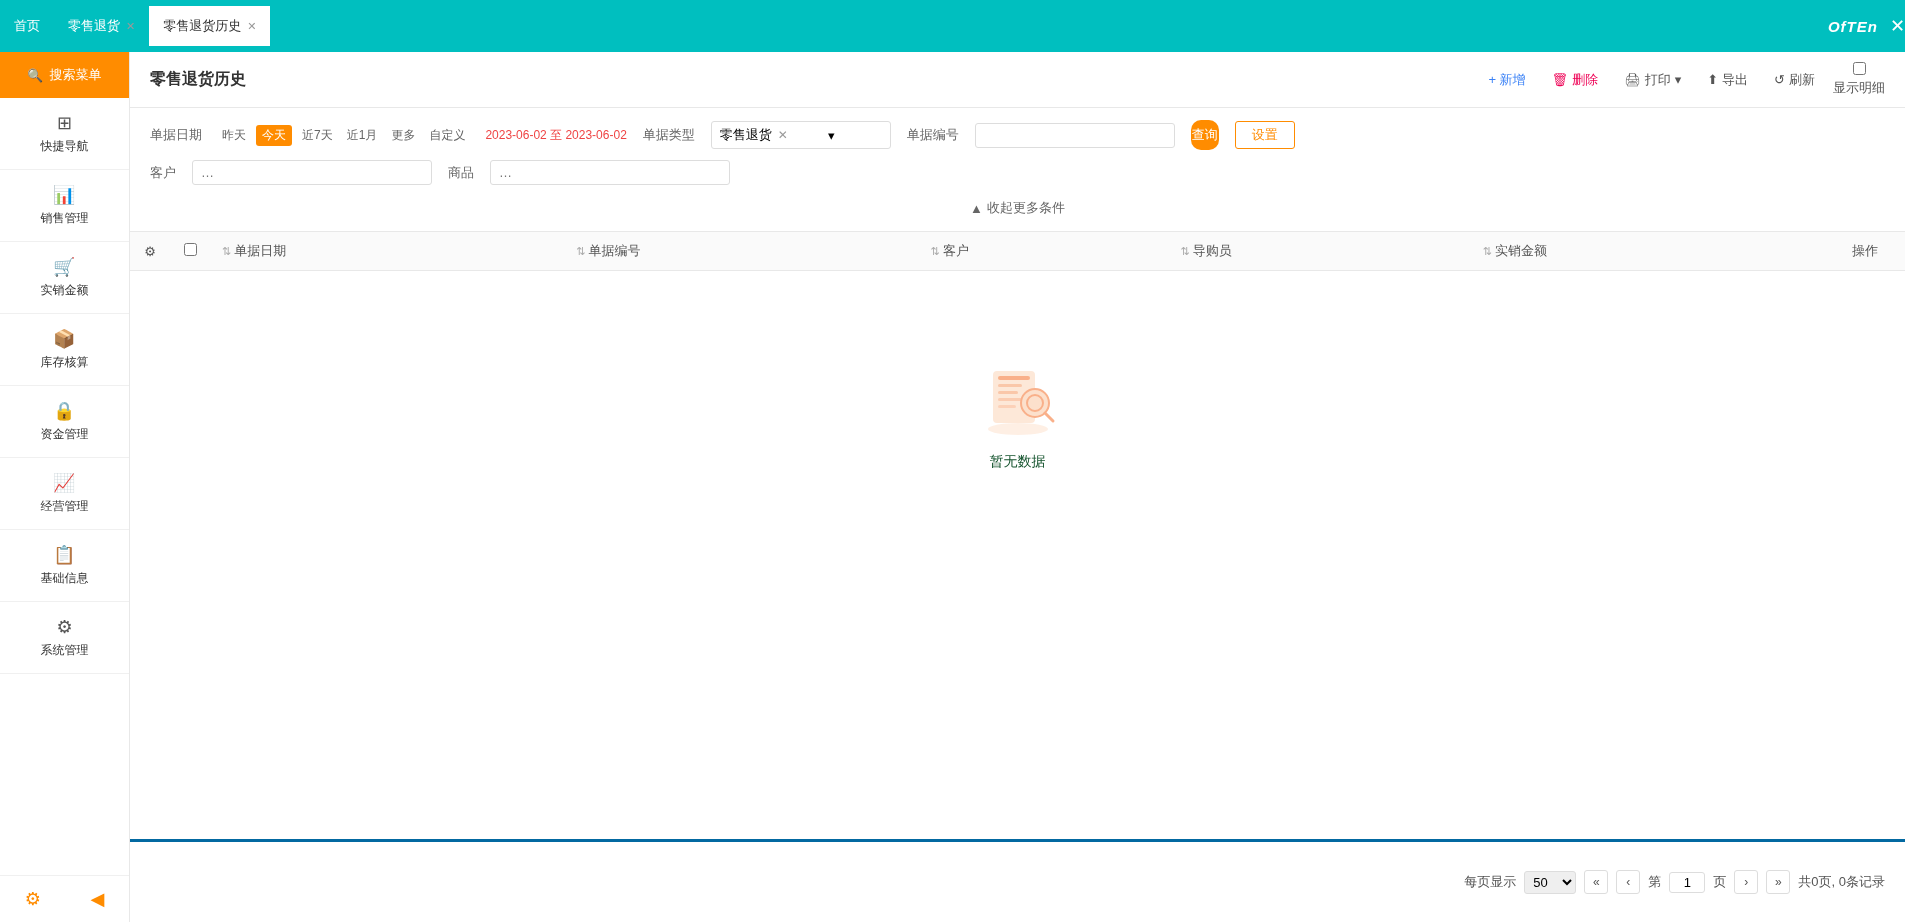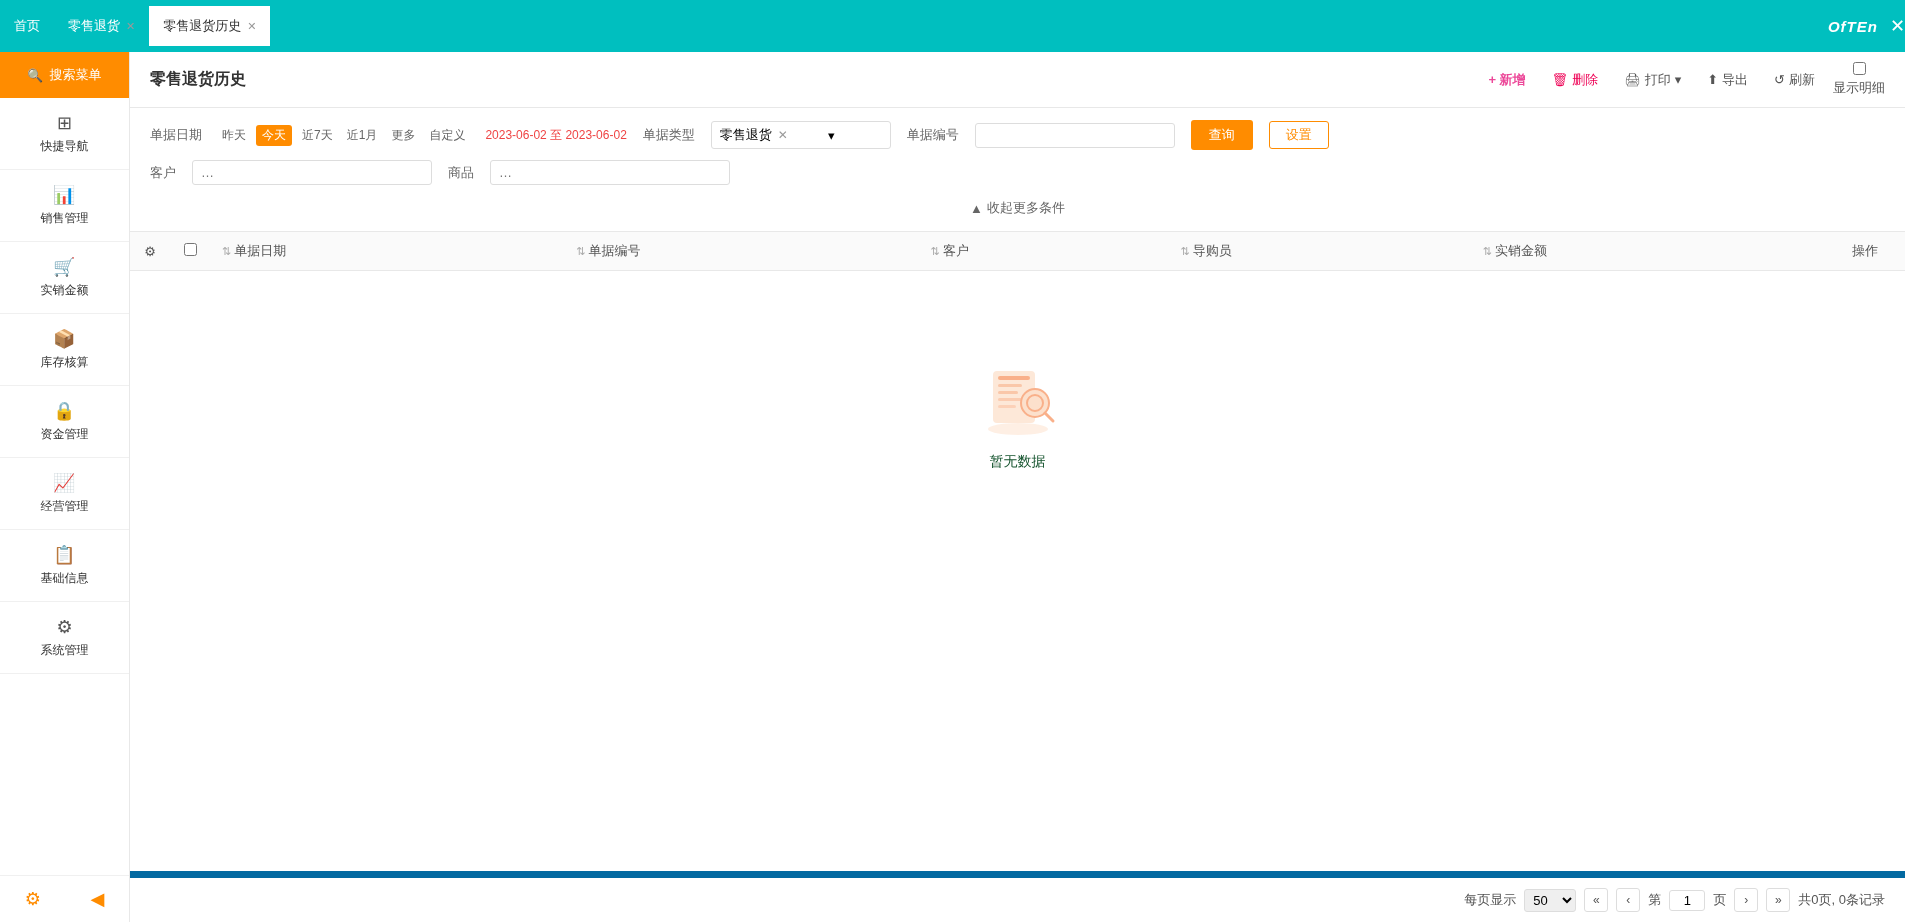--- a/index.html
+++ b/index.html
@@ -143,28 +143,28 @@
     .btn-action {
       display: flex;
       align-items: center;
       gap: 4px;
       font-size: 13px;
       color: #555;
       cursor: pointer;
       padding: 4px 8px;
       border-radius: 3px;
     }
-    .btn-add { color: #ec4899; font-weight: bold; }
+    .btn-add { color: #3b82f6; font-weight: normal; }
     .btn-delete { color: #e05; }
     .btn-query {
       background: #ff8c00;
       color: #fff;
       border: none;
-      padding: 6px 18px;
-      border-radius: 3px;
+      padding: 6px 1px;
+      border-radius: 10px;
       cursor: pointer;
       font-size: 13px;
     }
     .btn-settings {
       background: #fff;
       color: #ff8c00;
       border: 1px solid #ff8c00;
       padding: 4px 16px;
       border-radius: 3px;
       cursor: pointer;
@@ -333,23 +333,23 @@
     .empty-text {
       font-size: 14px;
       color: #14532d;
     }
 
     
     .pagination {
       display: flex;
       align-items: center;
       justify-content: flex-end;
-      padding: 10px 20px;
+      padding: 28px 20px;
       background: #fff;
-      border-top: 7px solid #0369a1;
+      border-top: 3px solid #0369a1;
       gap: 8px;
       font-size: 13px;
       color: #555;
       flex-shrink: 0;
     }
     .pagination select {
       border: 1px solid #ddd;
       border-radius: 3px;
       padding: 2px 4px;
       font-size: 13px;

